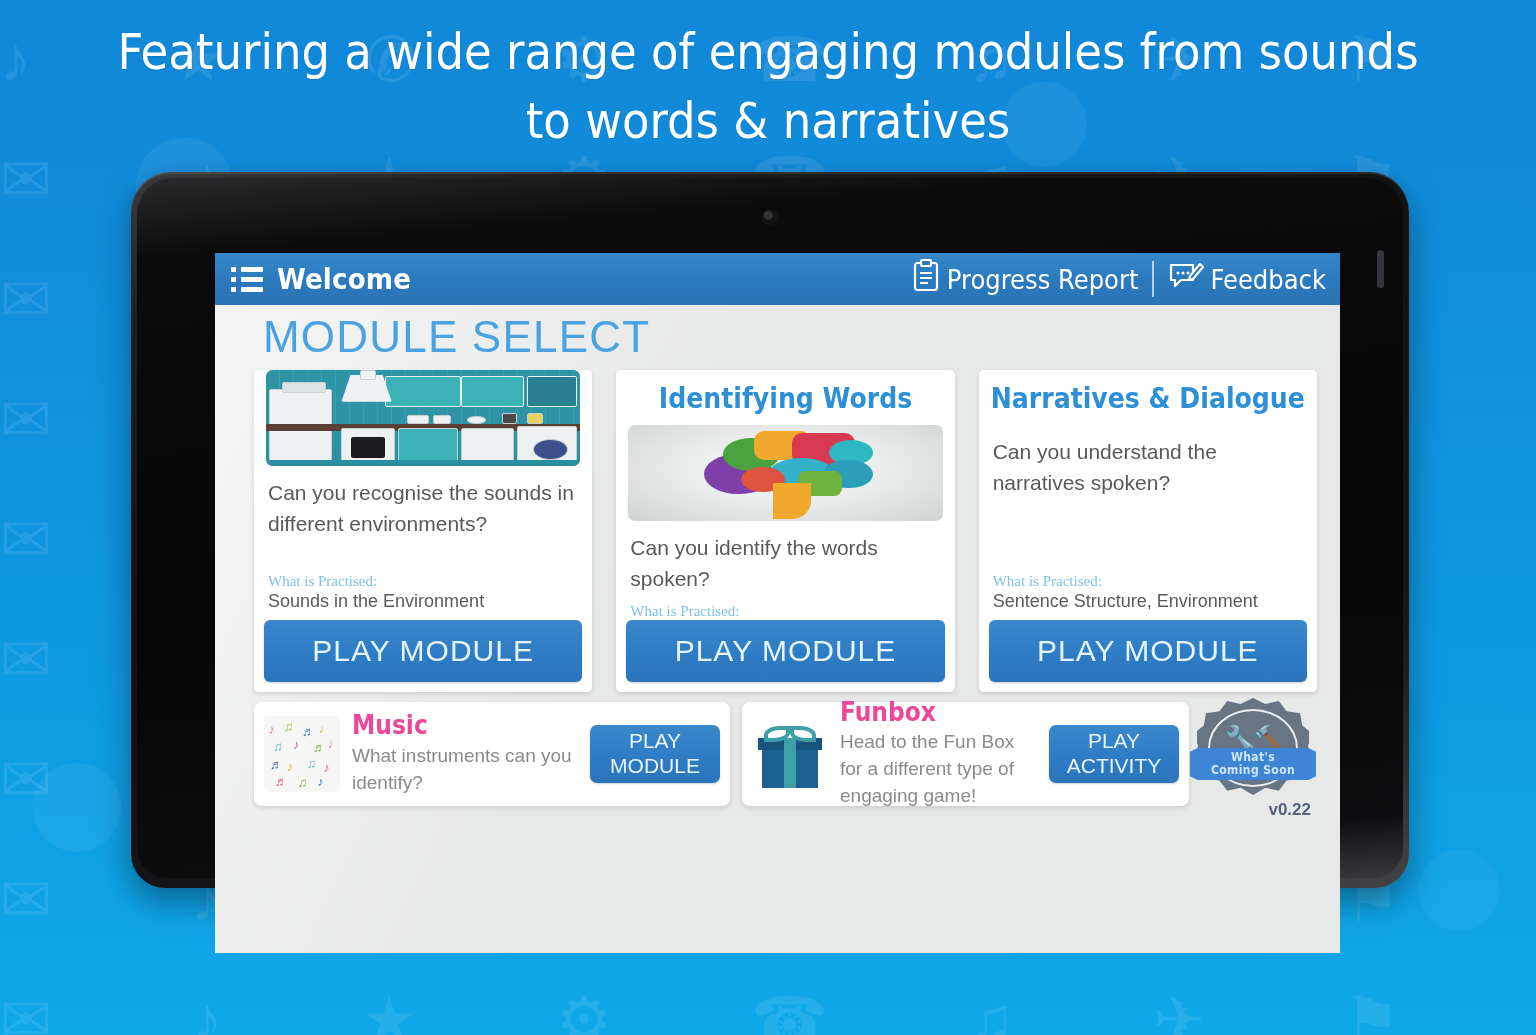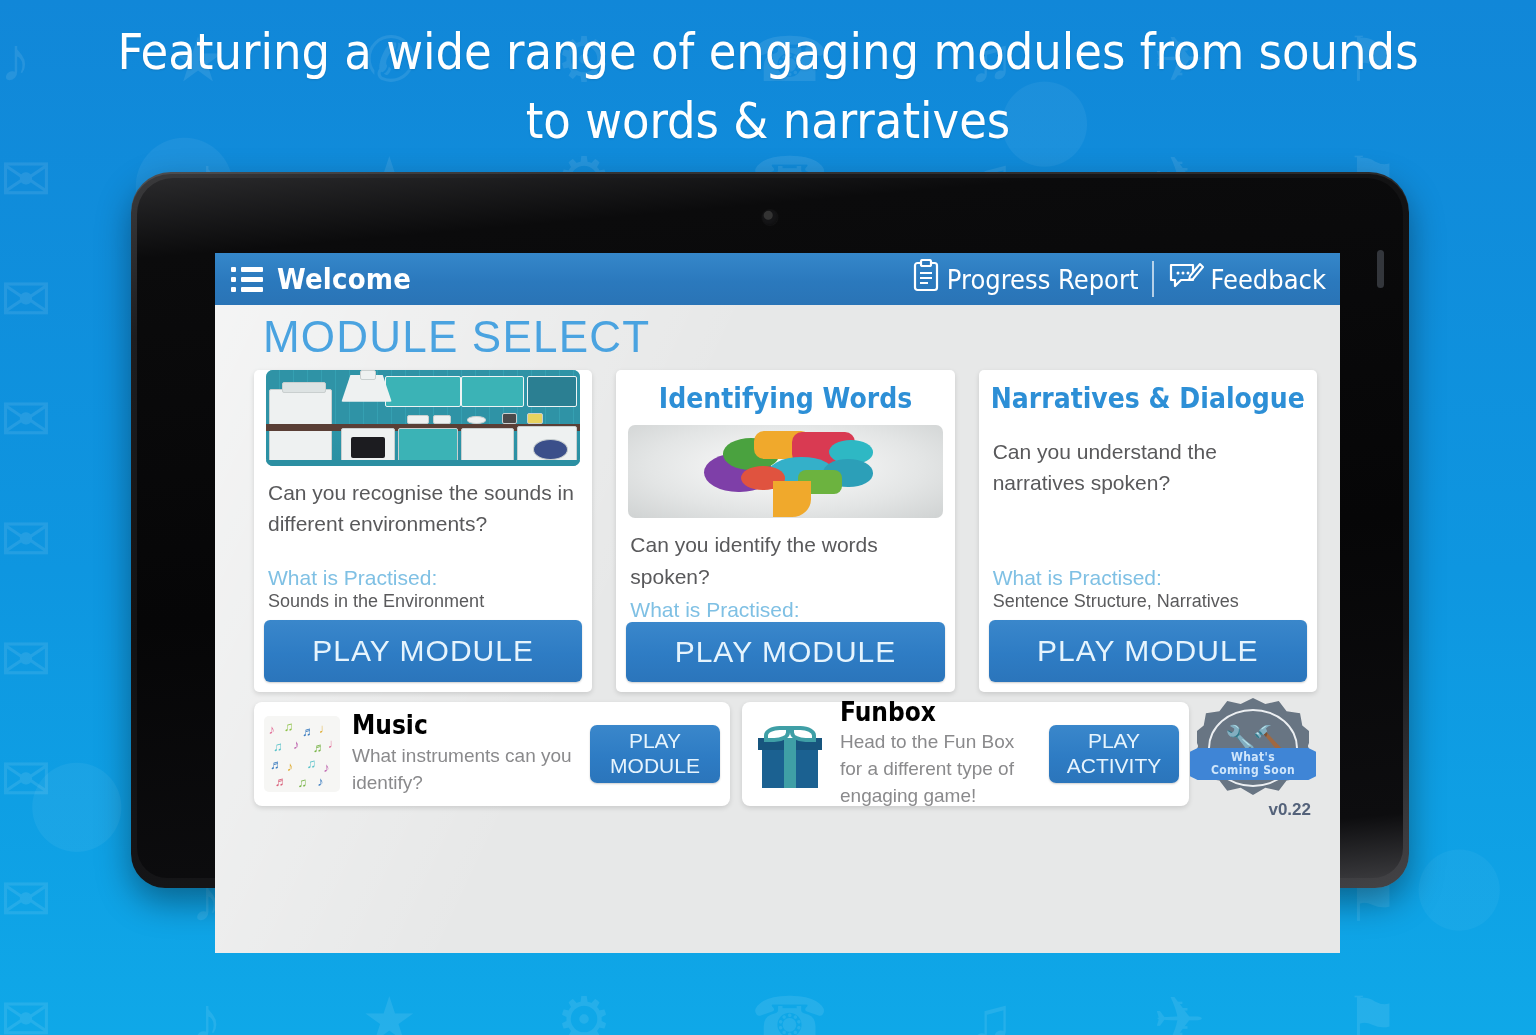--- a/index.html
+++ b/index.html
@@ -240,23 +240,23 @@
   .card-desc {
     padding: 11px 14px 0 14px;
     font-size: 21px;
     line-height: 1.48;
     color: #59595b;
     font-family: "Liberation Sans", sans-serif;
     flex: 1;
   }
   .card-practised-label {
     padding: 6px 14px 0 14px;
-    font-size: 21px;
+    font-size: 15px;
     color: #7fc0e4;
-    font-family: Liberation Sans, sans-serif;
+    font-family: Liberation Serif, serif;
   }
   .card-practised-value {
     padding: 1px 14px 8px 14px;
     font-size: 18px;
     color: #5a5a5c;
     font-family: "Liberation Sans", sans-serif;
   }
   .play-btn {
     margin: 0 10px 10px 10px;
     background: linear-gradient(180deg,#3a87cb 0%, #2e7cc4 55%, #2b75bb 100%);
@@ -306,21 +306,21 @@
   .gift-box { position:absolute; bottom:4px; left:10px; width:56px; height:40px; background:#1b6191; }
   .gift-lid2 { position:absolute; bottom:42px; left:6px; width:64px; height:12px; background:#17557e; }
   .gift-ribbonv { position:absolute; bottom:4px; left:32px; width:12px; height:50px; background:#3f9fa6; }
   .gift-bowl { position:absolute; bottom:50px; left:12px; width:26px; height:16px; border:4px solid #3f9fa6; border-radius:60% 0 60% 0; background:transparent; }
   .gift-bowr { position:absolute; bottom:50px; left:38px; width:26px; height:16px; border:4px solid #3f9fa6; border-radius:0 60% 0 60%; background:transparent; }
 
   .mini-text { flex: 1; min-width: 0; padding-right: 4px; }
   .mini-title {
     font-size: 26px;
     font-weight: 700;
-    color: #000000;
+    color: #ec4899;
     line-height: 1.12;
     font-family: "DejaVu Sans", sans-serif;
     font-stretch: condensed;
   }
   .mini-desc {
     font-size: 19px;
     color: #8a8a8c;
     line-height: 1.42;
     margin-top: 2px;
     font-family: "Liberation Sans", sans-serif;
@@ -515,21 +515,21 @@
             </div>
             <div class="card-desc">Can you identify the words spoken?</div>
             <div class="card-practised-label">What is Practised:</div>
             <button class="play-btn">PLAY MODULE</button>
           </div>
 
           <div class="card">
             <div class="card-title">Narratives &amp; Dialogue</div>
             <div class="card-desc">Can you understand the narratives spoken?</div>
             <div class="card-practised-label">What is Practised:</div>
-            <div class="card-practised-value">Sentence Structure, Narratives</div>
+            <div class="card-practised-value">Sentence Structure, Environment</div>
             <button class="play-btn">PLAY MODULE</button>
           </div>
         </div>
 
         <div class="bottom-row">
 
           <div class="mini-card music">
             <div class="mini-thumb music-thumb">
               <span class="note" style="left:6%;top:8%;color:#e2719a;">♪</span>
               <span class="note" style="left:26%;top:4%;color:#8fc24a;">♫</span>

